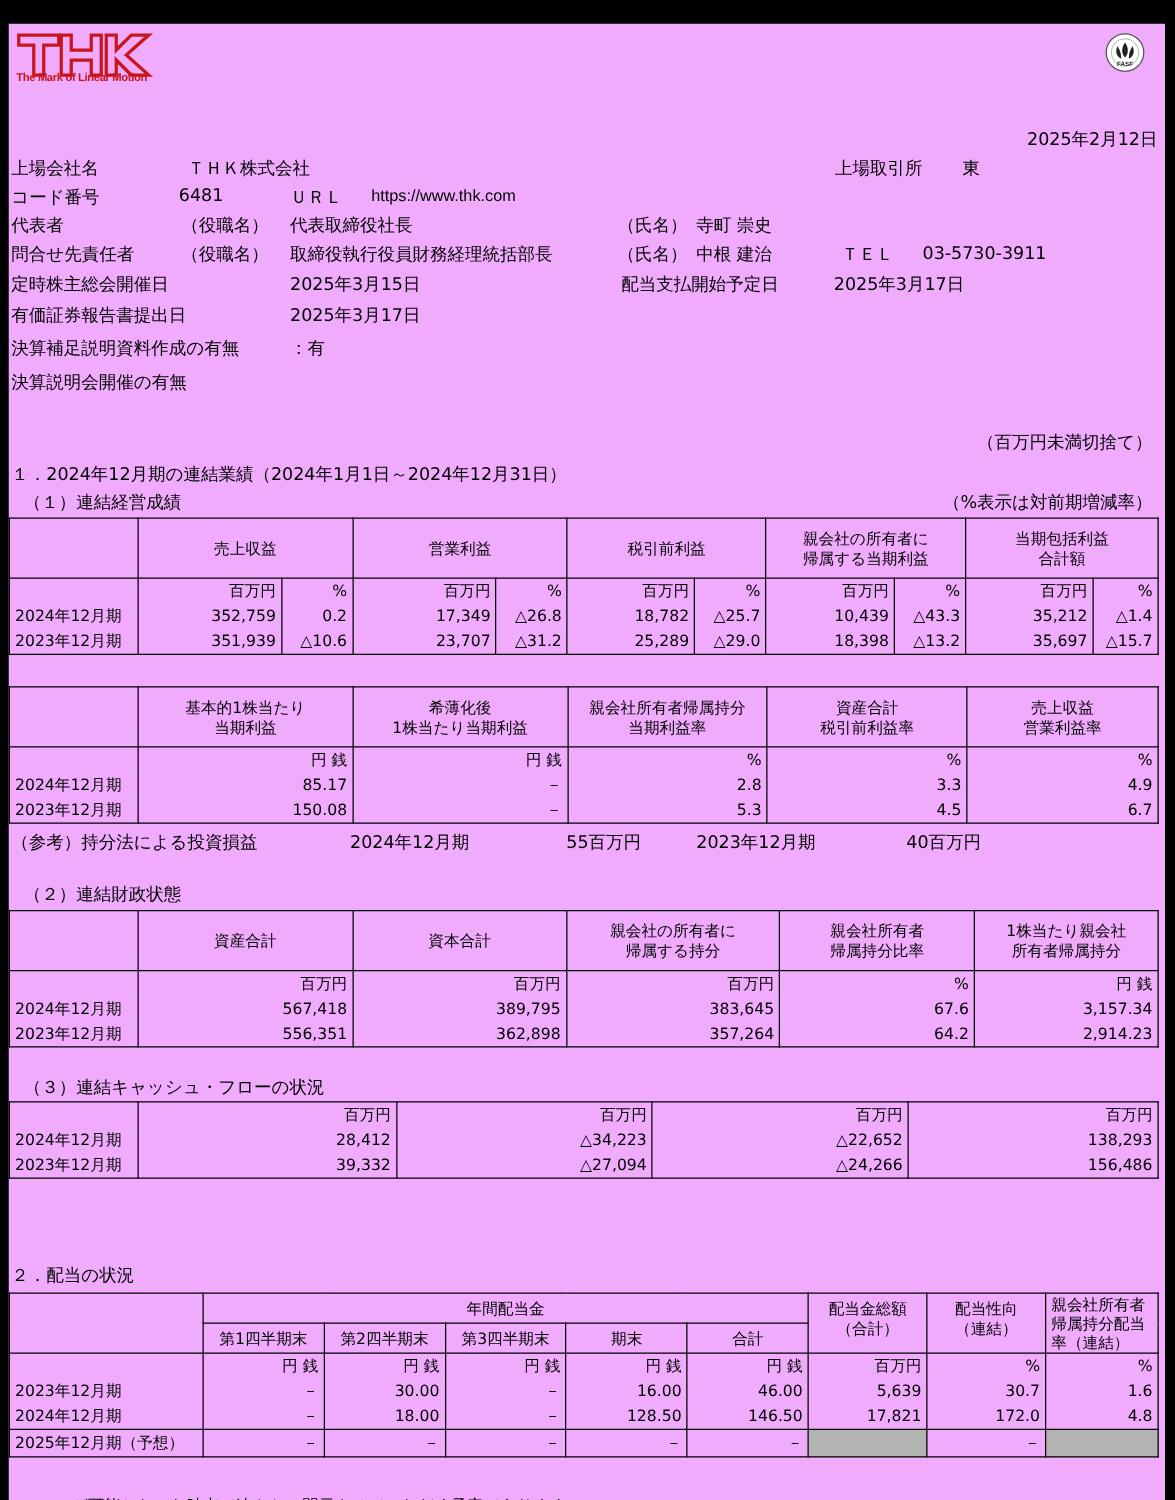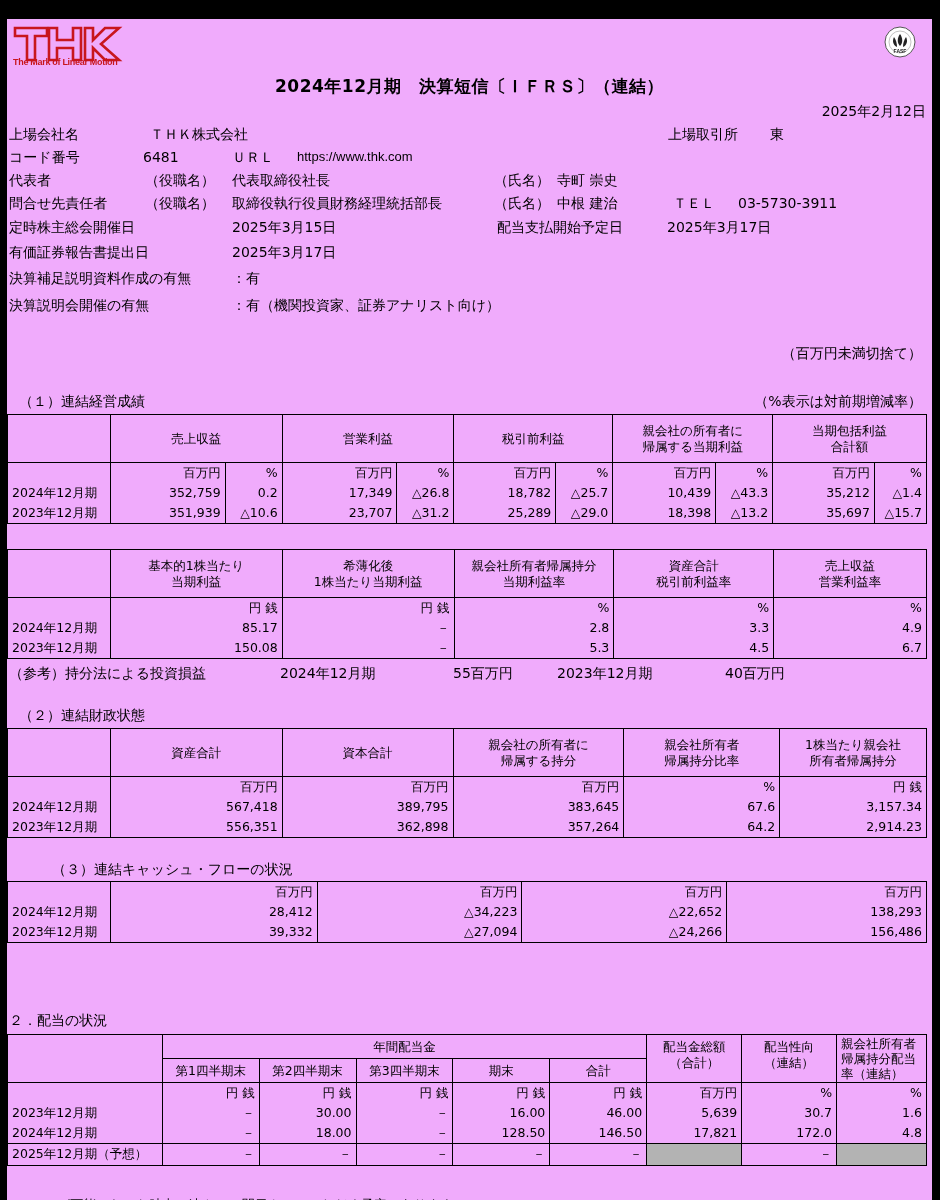--- a/index.html
+++ b/index.html
@@ -37,21 +37,20 @@
 
   <svg class="fasf" viewBox="0 0 32 32">
     <circle cx="16" cy="16" r="15" fill="#fff" stroke="#555" stroke-width="1"></circle>
     <circle cx="16" cy="16" r="11" fill="none" stroke="#999" stroke-width="0.6"></circle>
     <path d="M16 8 C13 12 13 17 16 20 C19 17 19 12 16 8 Z" fill="#222"></path>
     <path d="M10 11 C8 15 9 19 13 21 C13 17 12 14 10 11 Z" fill="#222"></path>
     <path d="M22 11 C24 15 23 19 19 21 C19 17 20 14 22 11 Z" fill="#222"></path>
     <text x="16" y="27" text-anchor="middle" font-size="5" font-weight="bold" font-family="Liberation Sans, sans-serif" fill="#222">FASF</text>
   </svg>
 
-  <div class="title">2024年12月期　決算短信〔ＩＦＲＳ〕（連結）</div>
   <div class="abs info" style="right:6px;top:84px;">2025年2月12日</div>
 
   <div class="abs info" style="left:2px;top:107px;">上場会社名</div>
   <div class="abs info" style="left:143px;top:107px;">ＴＨＫ株式会社</div>
   <div class="abs info" style="left:661px;top:107px;">上場取引所</div>
   <div class="abs info" style="left:763px;top:107px;">東</div>
 
   <div class="abs info" style="left:2px;top:130px;">コード番号</div>
   <div class="abs info" style="left:136px;top:130px;">6481</div>
   <div class="abs info" style="left:225px;top:130px;">ＵＲＬ</div>
@@ -76,23 +75,23 @@
   <div class="abs info" style="left:490px;top:200px;">配当支払開始予定日</div>
   <div class="abs info" style="left:660px;top:200px;">2025年3月17日</div>
 
   <div class="abs info" style="left:2px;top:225px;">有価証券報告書提出日</div>
   <div class="abs info" style="left:225px;top:225px;">2025年3月17日</div>
 
   <div class="abs info" style="left:2px;top:251px;">決算補足説明資料作成の有無</div>
   <div class="abs info" style="left:225px;top:251px;">：有</div>
 
   <div class="abs info" style="left:2px;top:278px;">決算説明会開催の有無</div>
-  <div class="abs info" style="left:225px;top:278px;">：有（機関投資家、証券アナリスト向け）</div>
 
   <div class="abs info" style="right:10px;top:326px;">（百万円未満切捨て）</div>
+  <div class="abs sec" style="left:2px;top:352px;">１．2024年12月期の連結業績（2024年1月1日～2024年12月31日）</div>
   <div class="abs sec" style="left:12px;top:374px;">（１）連結経営成績</div>
   <div class="abs info" style="right:10px;top:374px;">（%表示は対前期増減率）</div>
 
   <table style="left:0;top:395px;width:920px;">
     <colgroup>
       <col style="width:103px">
         <col style="width:115px">
         <col style="width:57px">
         <col style="width:115px">
         <col style="width:57px">
@@ -286,21 +285,21 @@
           </td>
       <td class="data-cell r">
             <div>円 銭</div>
             <div>3,157.34</div>
             <div>2,914.23</div>
           </td>
     </tr>
   </tbody>
     </table>
 
-  <div class="abs sec" style="left:12px;top:842px;margin-left:33px;">（３）連結キャッシュ・フローの状況</div>
+  <div class="abs sec" style="left:12px;top:842px;">（３）連結キャッシュ・フローの状況</div>
 
   <table style="left:0;top:862px;width:920px;">
     <colgroup>
         <col style="width:103px">
         <col style="width:207px">
         <col style="width:205px">
         <col style="width:205px">
         <col style="width:200px">
       </colgroup>
     <tbody>

